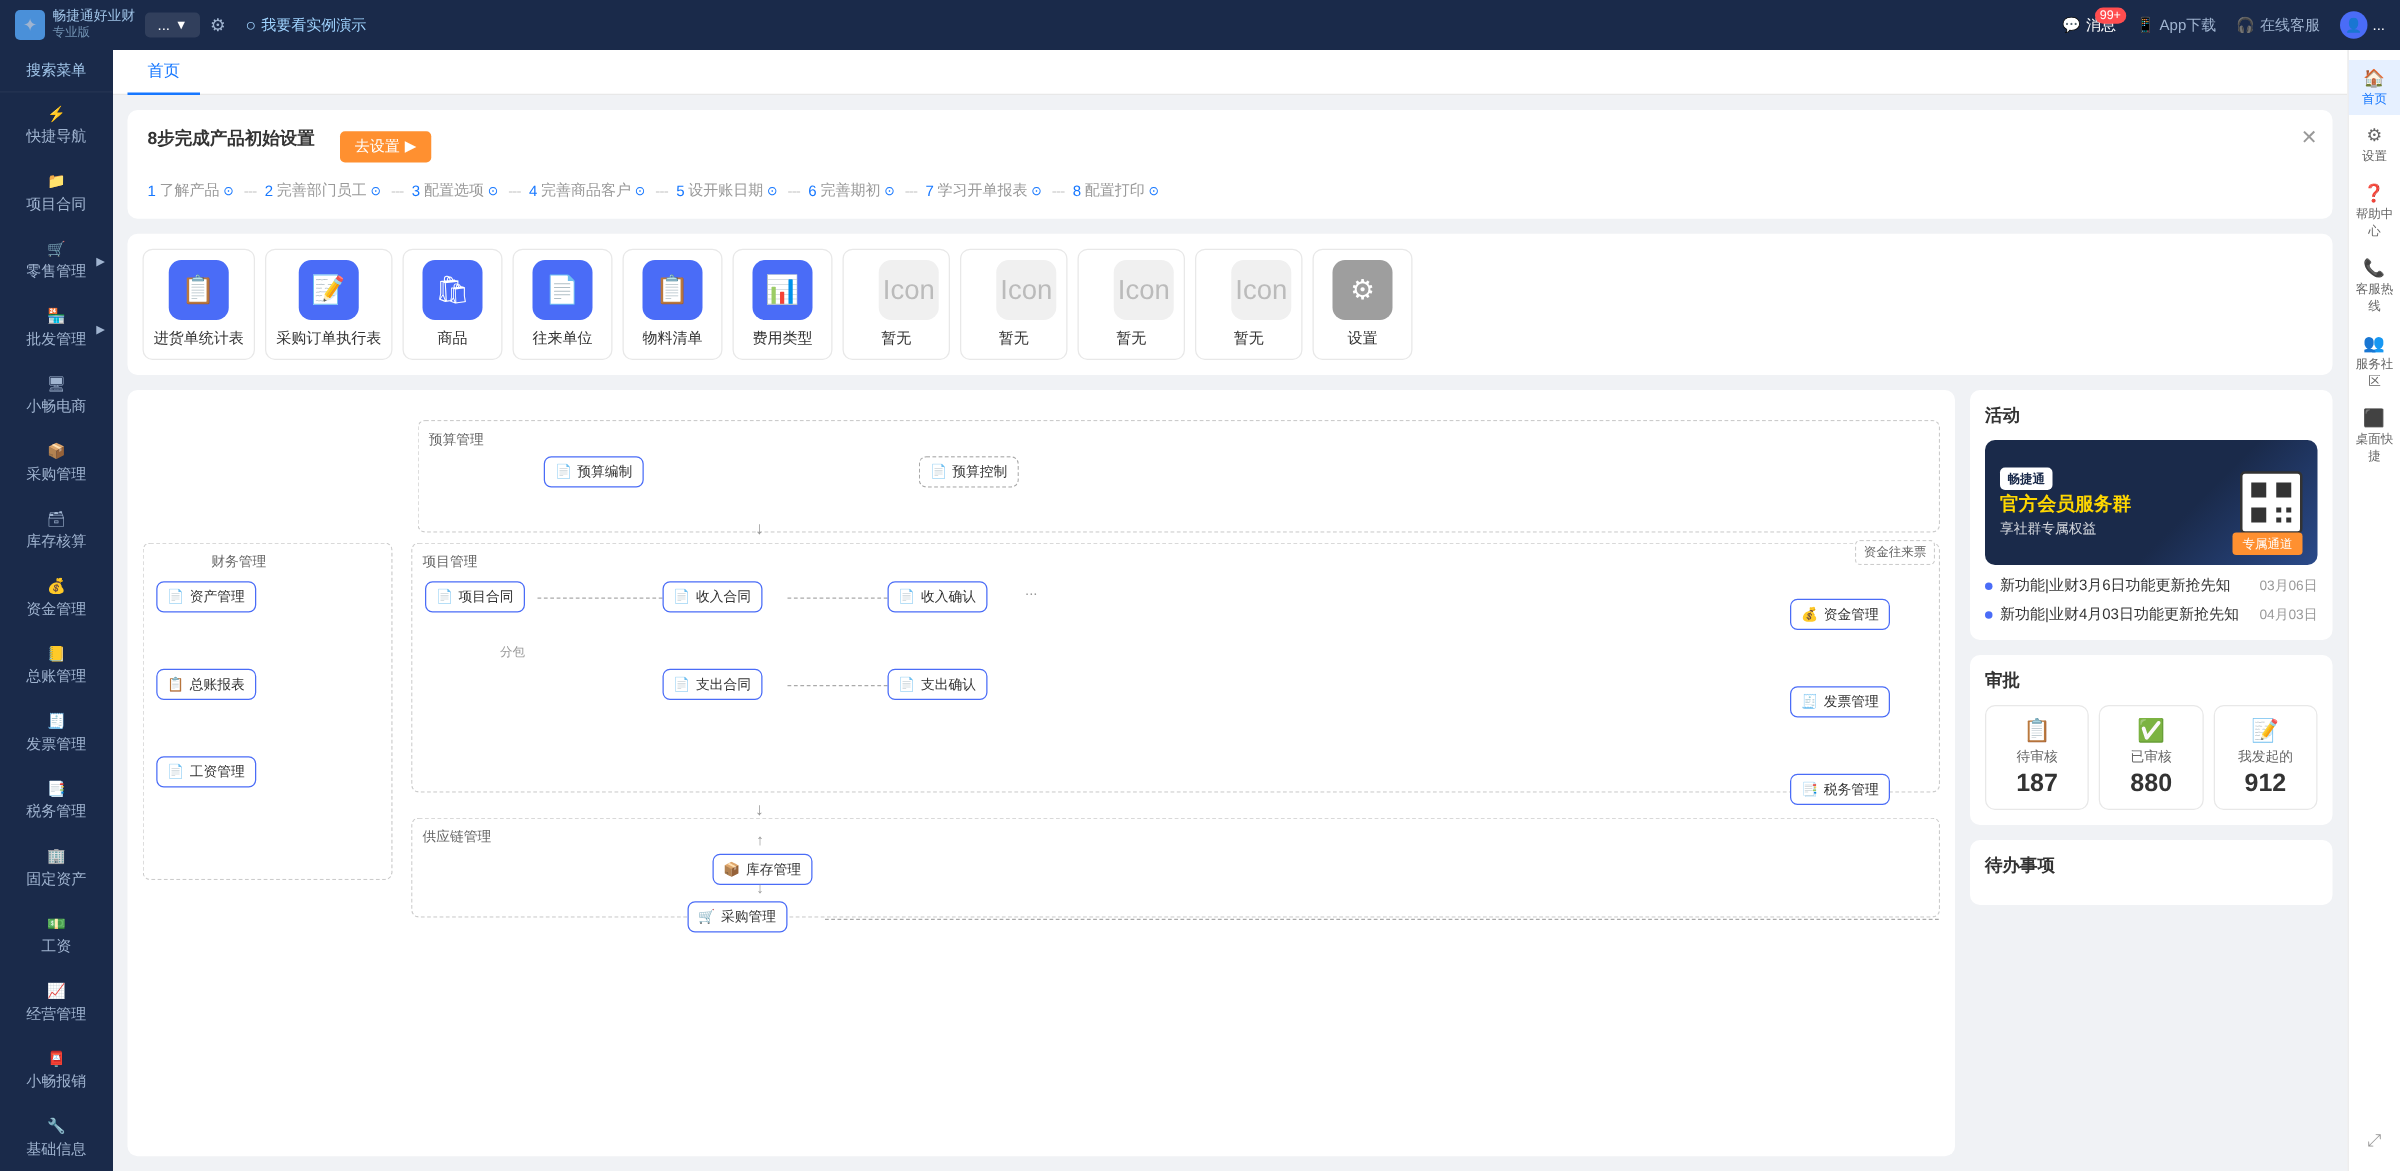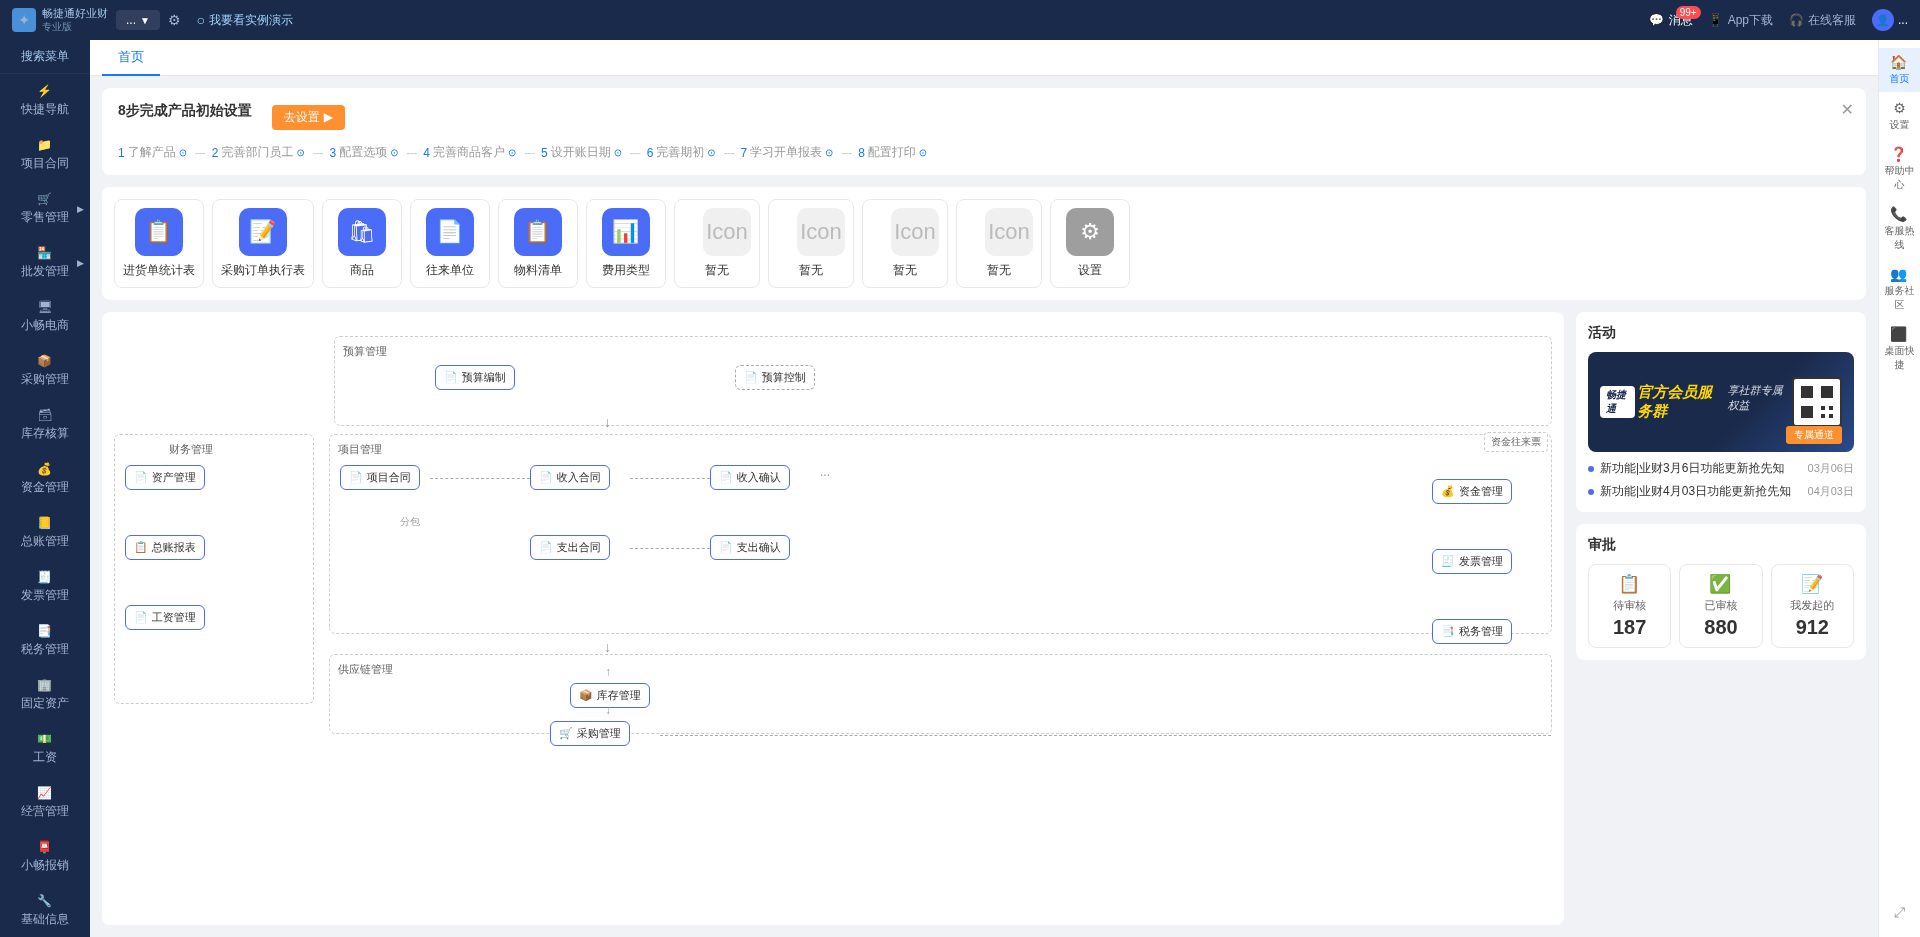--- a/index.html
+++ b/index.html
@@ -454,24 +454,23 @@
       align-items: center;
       justify-content: center;
       font-size: 8px;
       color: #333;
       flex-shrink: 0;
       background: #fff;
     }
 
     .activity-inner {
       display: flex;
-      flex-direction: row;
+      flex-direction: column;
       gap: 2px;
       flex: 1;
-      font-style: italic;
     }
     .activity-name {
       font-size: 15px;
       font-weight: bold;
       color: #FFD700;
     }
     .activity-sub {
       font-size: 11px;
       color: rgba(255,255,255,0.8);
     }
@@ -883,20 +882,23 @@
                   <div class="approval-card-num">880</div>
                 </div>
                 <div class="approval-card">
                   <div class="approval-card-icon">📝</div>
                   <div class="approval-card-label">我发起的</div>
                   <div class="approval-card-num">912</div>
                 </div>
               </div>
             </div>
 
+            <div class="todo-section">
+              <div class="section-title">待办事项</div>
+            </div>
 
           </div>
         </div>
 
       </div>
     </div>
 
     <div class="side-dock">
       <div class="dock-item active">
         <span class="dock-icon">🏠</span>

